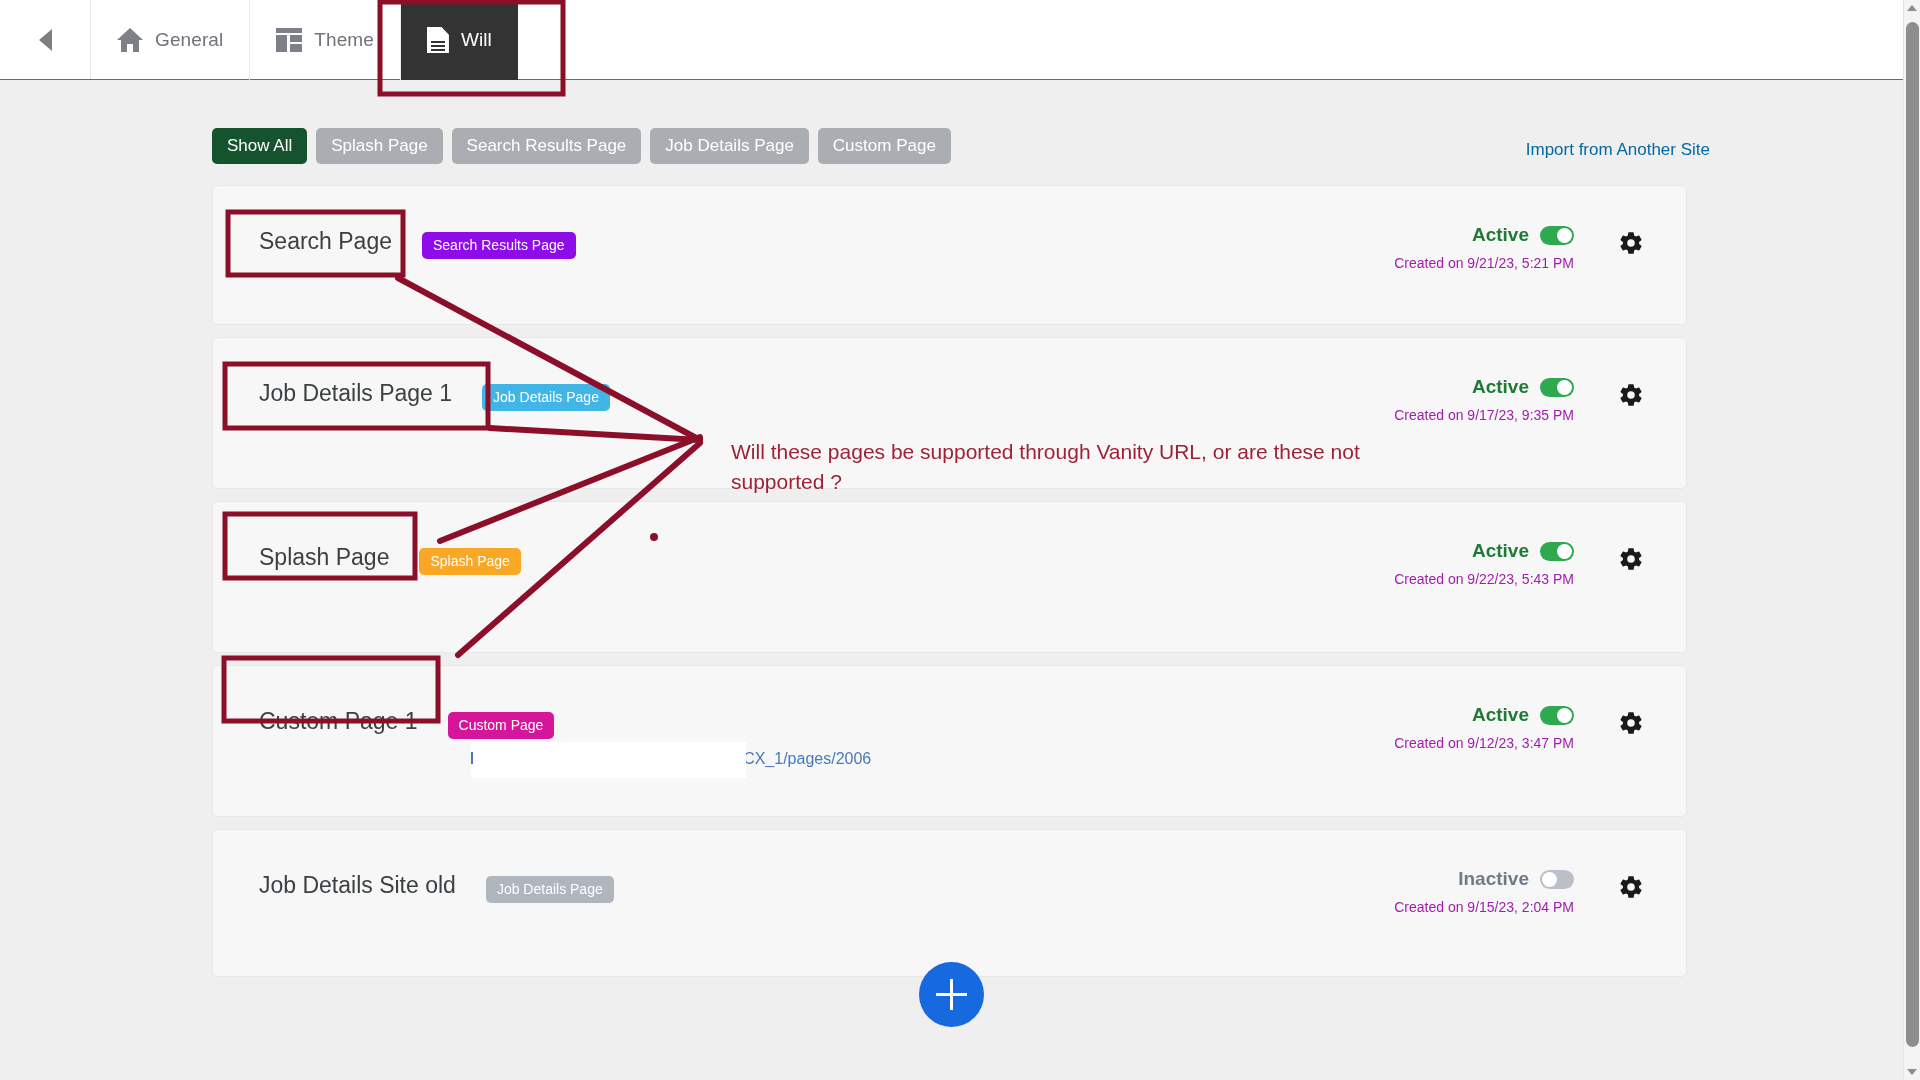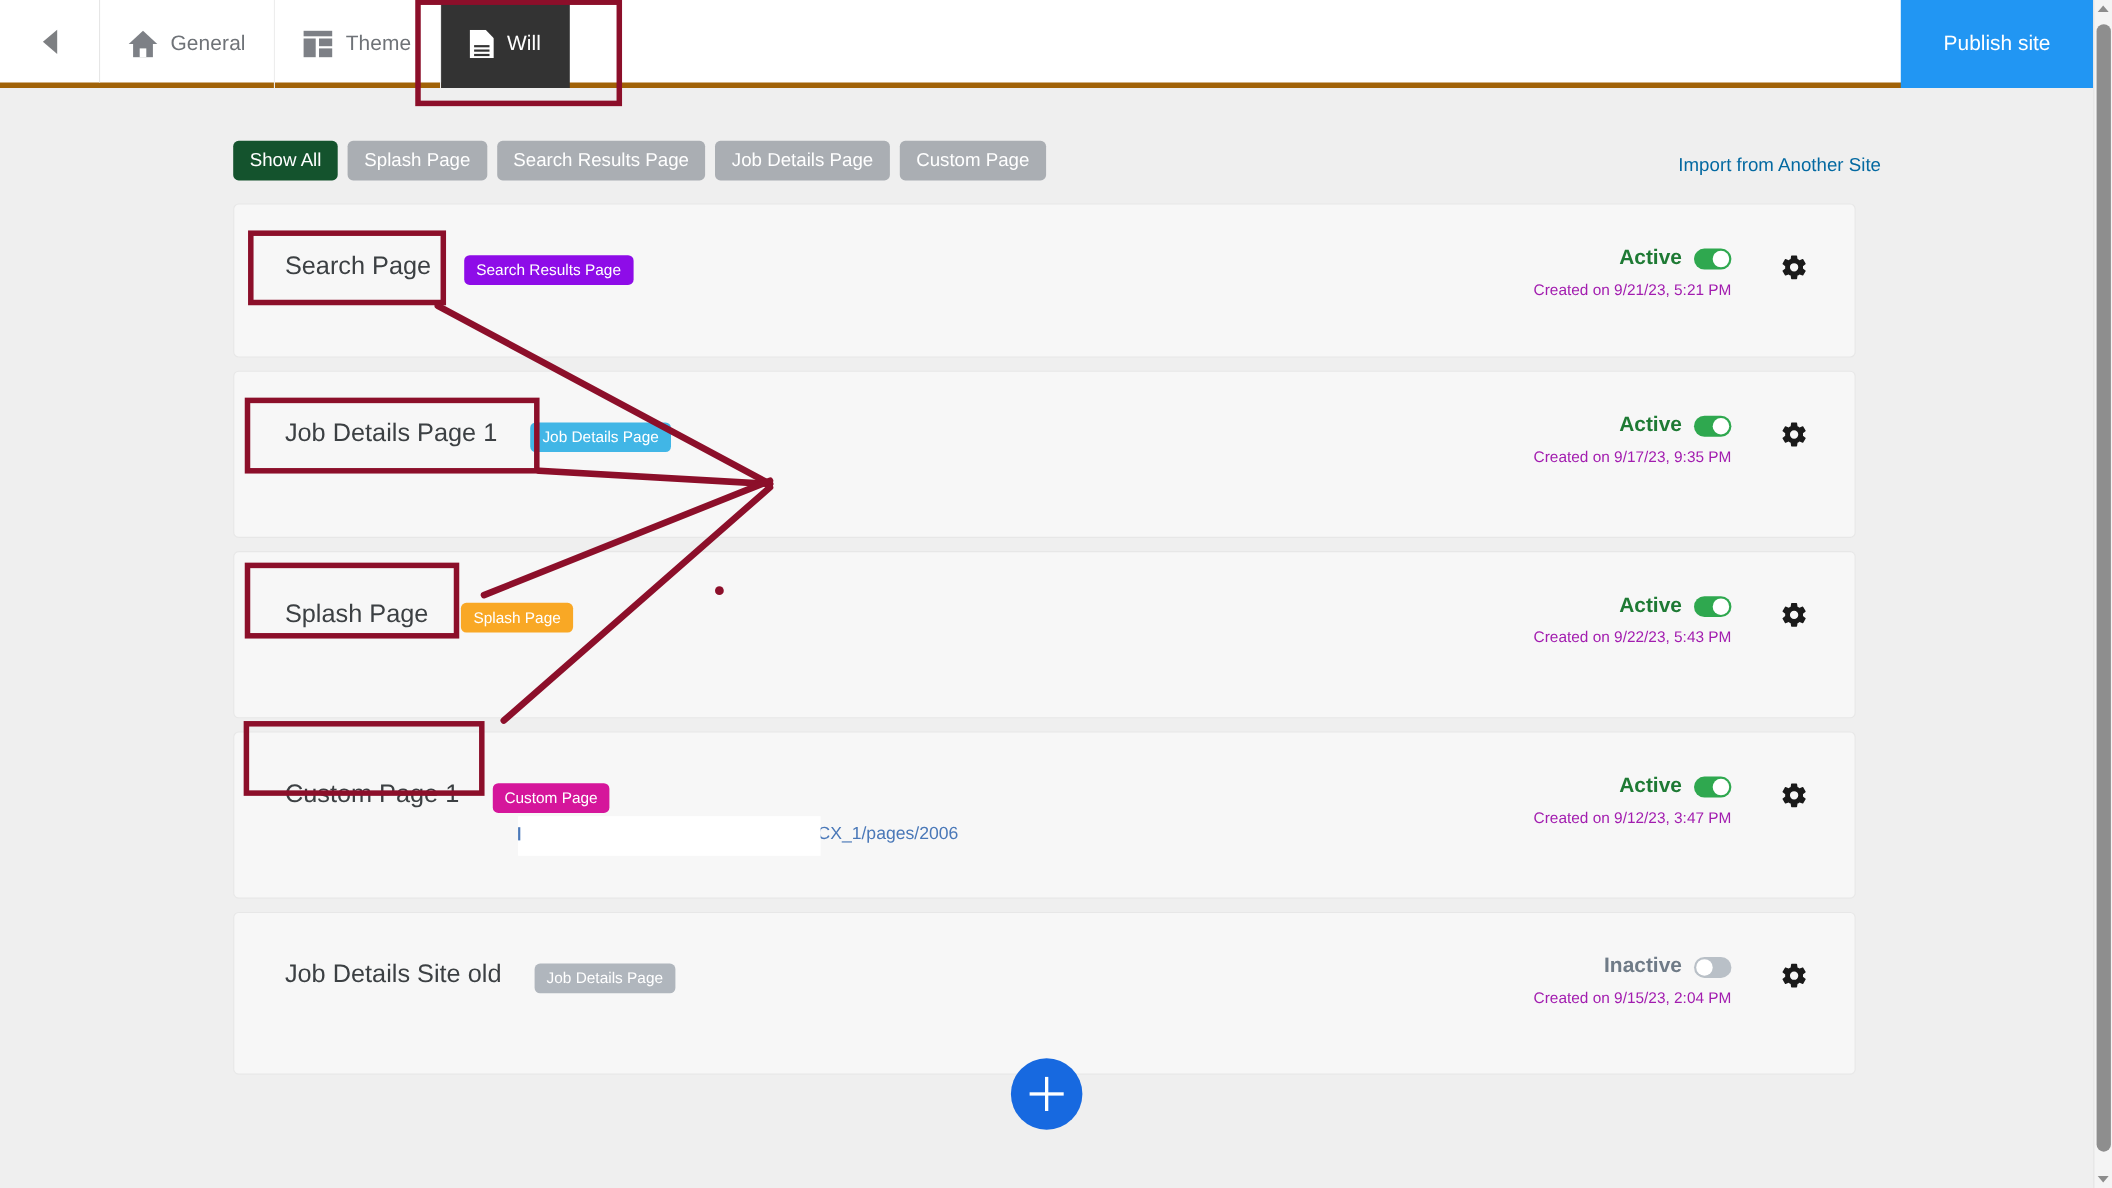--- a/index.html
+++ b/index.html
@@ -9,21 +9,21 @@
     font-family: "Liberation Sans", sans-serif;
     background: #efefef;
   }
   #app { position: relative; width: 1920px; height: 1080px; }
 
   
   .topbar {
     position: absolute; top: 0; left: 0;
     width: 1903px; height: 80px;
     background: #ffffff;
-    border-bottom: 5px solid #a16207;
+    border-bottom: 1px solid #a16207;
     display: flex; align-items: stretch;
   }
   .back-cell {
     width: 91px; display: flex; align-items: center; justify-content: center;
     border-right: 1px solid #e6e6e6;
   }
   .back-arrow {
     width: 0; height: 0;
     border-top: 11px solid transparent;
     border-bottom: 11px solid transparent;
@@ -222,21 +222,20 @@
         <span class="sheet"></span>
           <span class="ln l1"></span>
           <span class="ln l2"></span>
           <span class="ln l3"></span>
       </span>
       <span class="nav-label">Will</span>
     </div>
 
   </div>
 
-  <button class="publish-btn">Publish site</button>
 
   <div class="filters">
     <button class="chip sel">Show All</button>
     <button class="chip">Splash Page</button>
     <button class="chip">Search Results Page</button>
     <button class="chip">Job Details Page</button>
     <button class="chip">Custom Page</button>
   </div>
 
   <a class="import-link">Import from Another Site</a>
@@ -368,20 +367,21 @@
     </g>
     <g stroke="#8c0f2a" stroke-width="6" stroke-linecap="round">
       <line x1="398" y1="278" x2="700" y2="440"></line>
       <line x1="490" y1="428" x2="700" y2="440"></line>
       <line x1="440" y1="541" x2="700" y2="437"></line>
       <line x1="458" y1="655" x2="700" y2="443"></line>
     </g>
     <circle cx="654" cy="537" r="4" fill="#8c0f2a"></circle>
   </svg>
 
+  <div class="anno-text">Will these pages be supported through Vanity URL, or are these not supported ?</div>
 
   <div class="vscroll">
     <span class="arrow up"></span>
     <span class="thumb"></span>
     <span class="arrow down"></span>
   </div>
 
 </div>
 
 </body></html>

